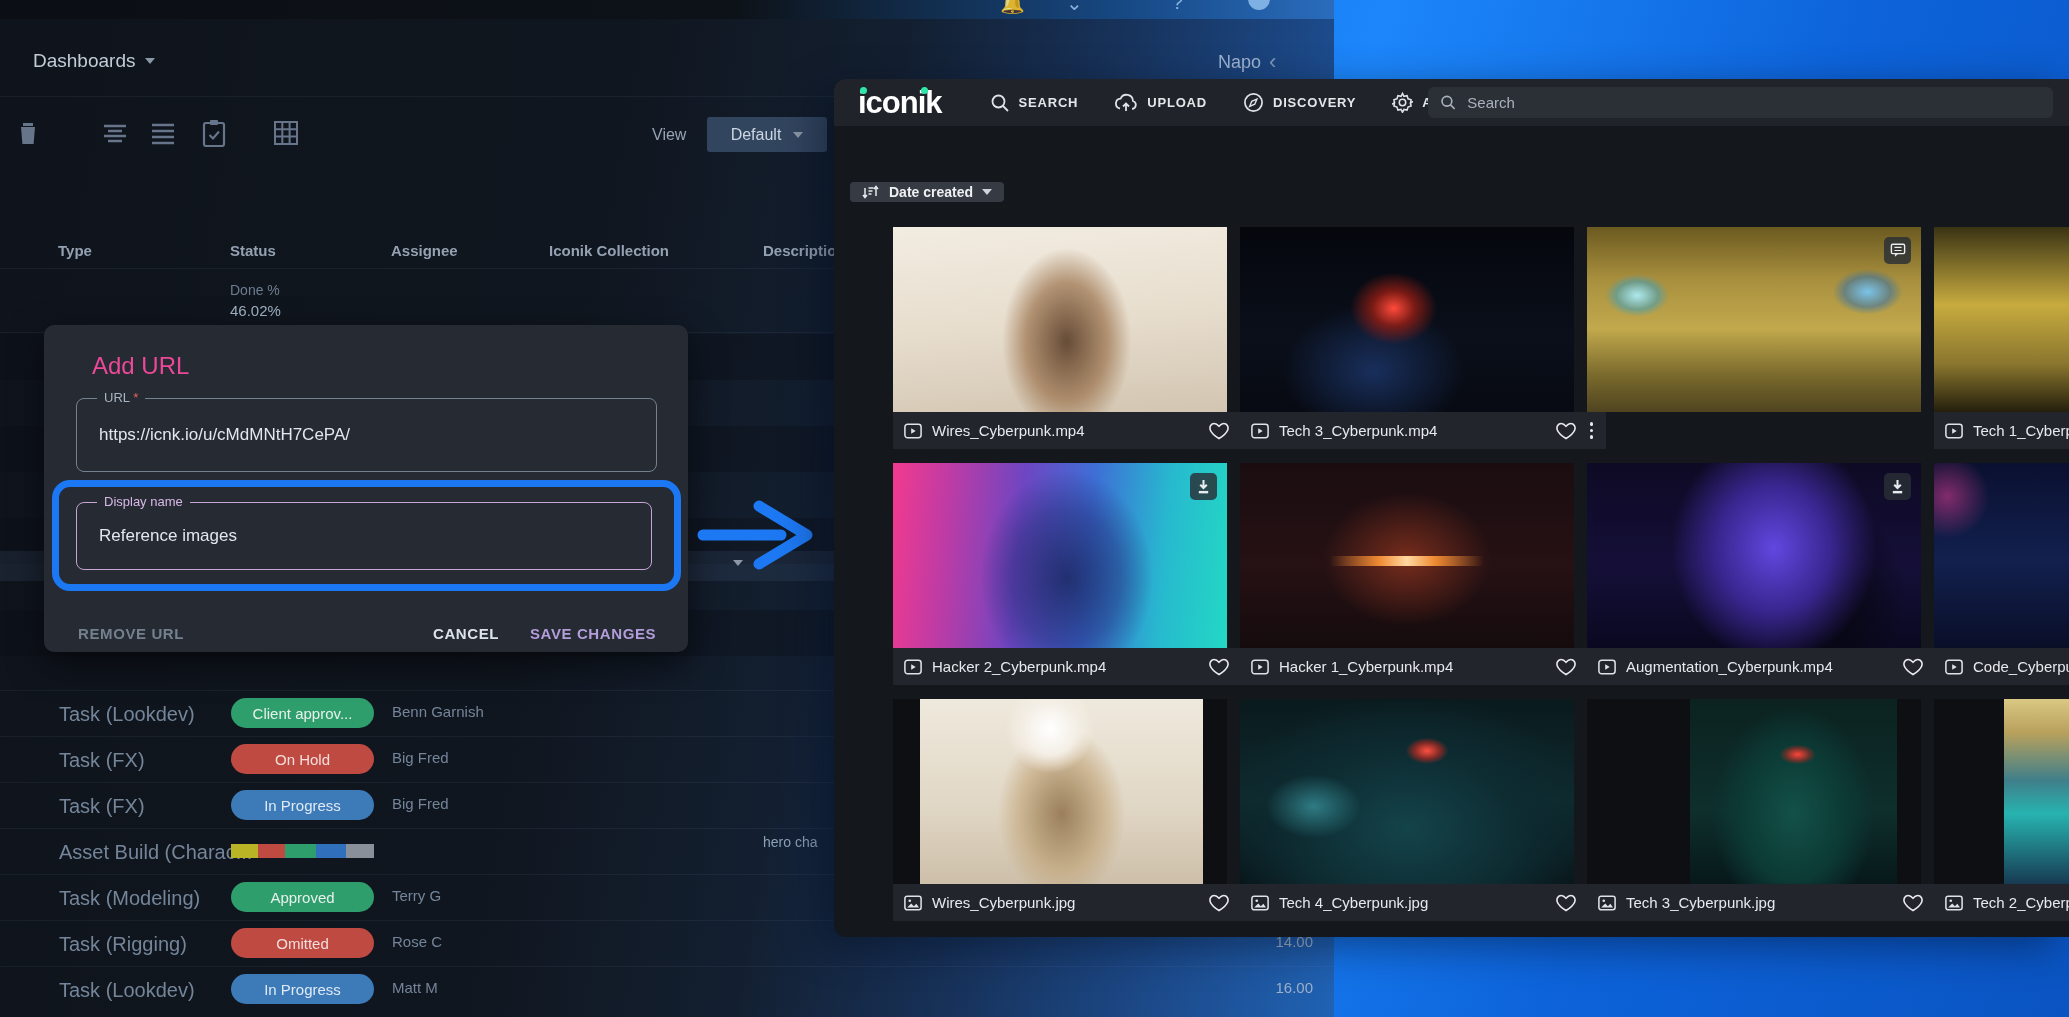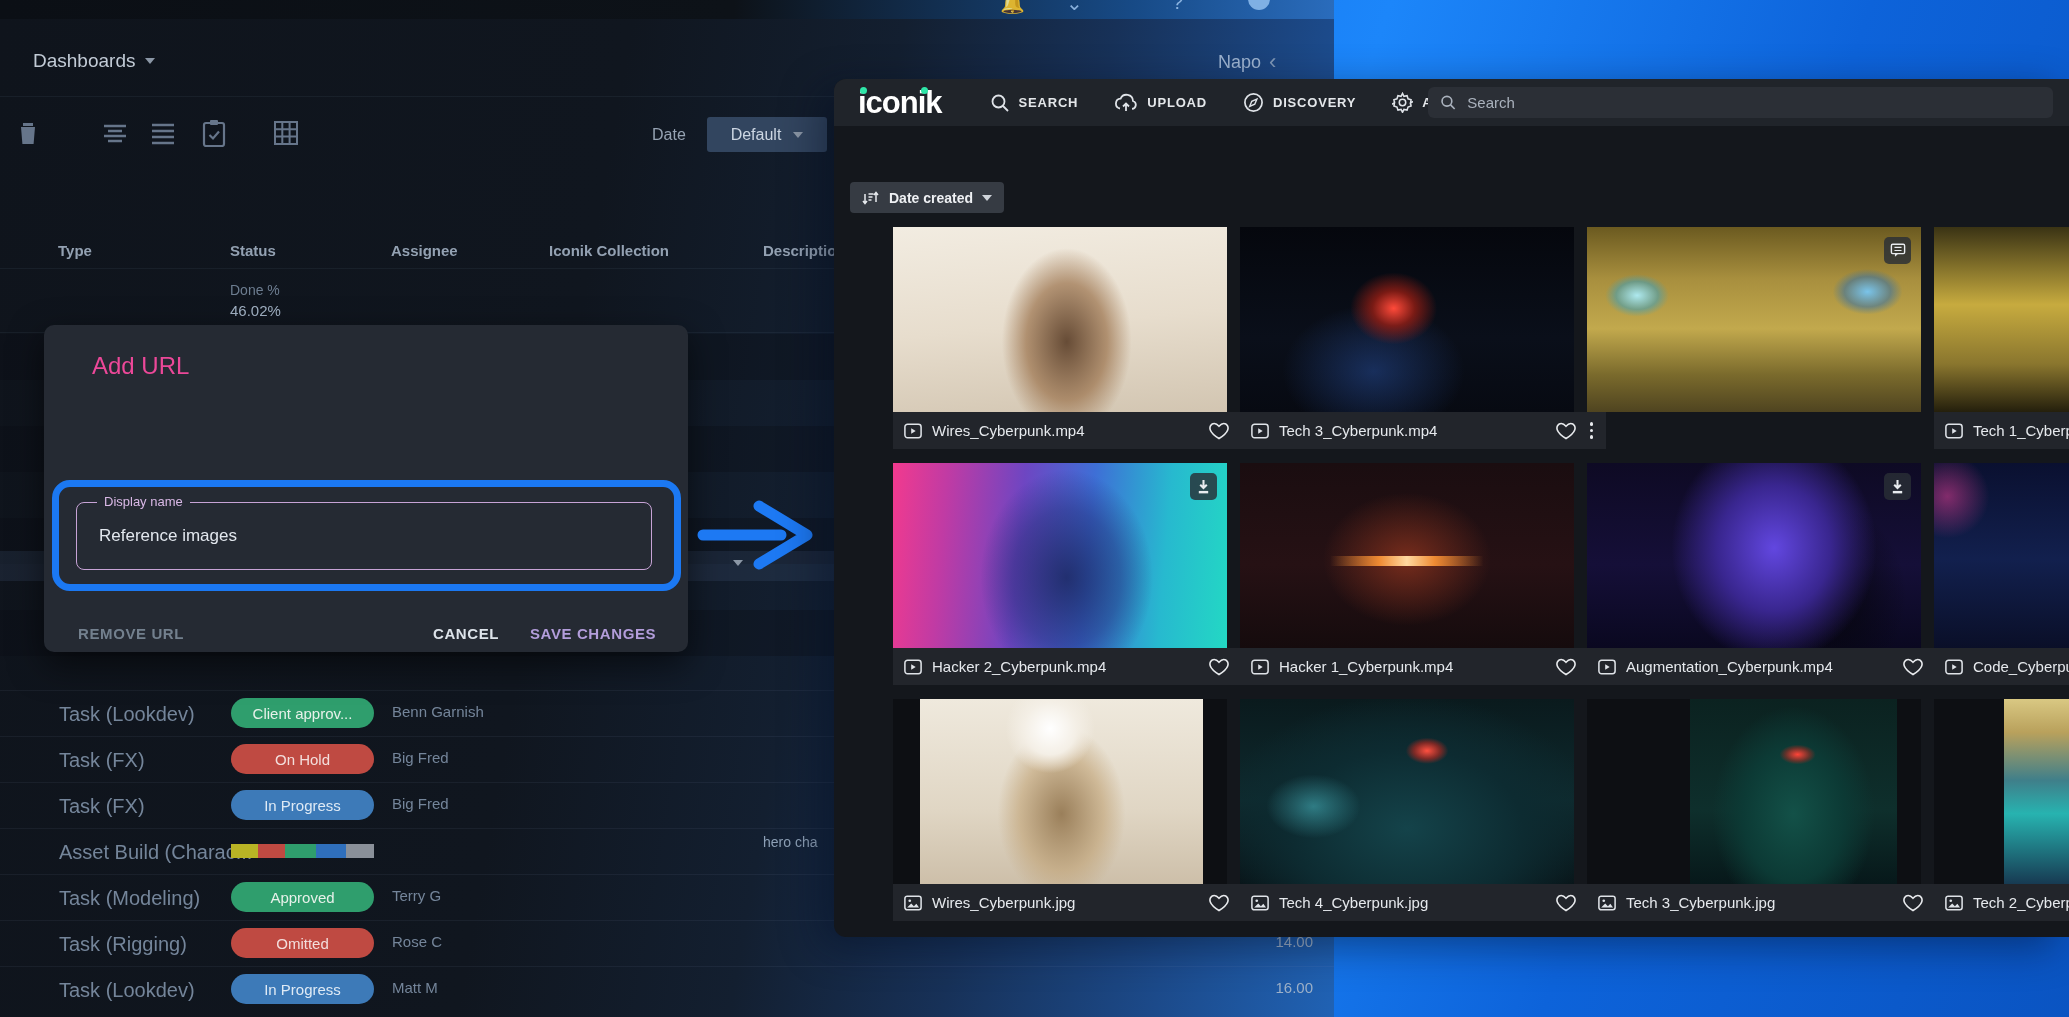--- a/index.html
+++ b/index.html
@@ -72,21 +72,21 @@
   #ilogo-dot1{left:2px;}
   #ilogo-dot2{left:63px;}
   .inav-item{display:flex;align-items:center;gap:9px;color:#e4e7ea;font-size:13px;font-weight:700;letter-spacing:.8px;}
   .inav-item svg{color:#dfe3e8;}
   #inav-items{display:flex;align-items:center;gap:36px;margin-left:48px;}
   #isearch{position:absolute;left:594px;top:8px;width:625px;height:31px;background:#2b2f36;border-radius:6px;
     display:flex;align-items:center;padding:0 12px;gap:9px;color:#aab2bd;}
   #isearch input{background:transparent;border:none;outline:none;color:#cfd5dc;font-size:15px;width:100%;
     font-family:"Liberation Sans","DejaVu Sans",sans-serif;}
   #isearch input::placeholder{color:#aab2bd;opacity:1;}
-  #sort-btn{position:absolute;left:16px;top:103px;height:31px;background:#363b43;border-radius:4px;
+  #sort-btn{position:absolute;left:16px;top:103px;height:20px;background:#363b43;border-radius:4px;
     display:flex;align-items:center;padding:0 12px;gap:9px;color:#eef0f3;font-size:14px;font-weight:600;}
   #sort-btn .caret{border-top-color:#cfd4da;}
   
   .tile{position:absolute;width:334px;}
   .thumb{position:relative;width:334px;height:185px;background:#0d0f13;overflow:hidden;}
   .pimg{position:absolute;top:0;bottom:0;}
   .badge{position:absolute;top:10px;right:10px;width:27px;height:27px;background:rgba(42,46,54,.82);
     border-radius:5px;display:flex;align-items:center;justify-content:center;color:#e8ebef;}
   .tfoot{width:366px;height:37px;background:#22252b;display:flex;align-items:center;padding:0 11px;gap:10px;}
   .tfoot .fname{flex:1;color:#e6e9ed;font-size:15px;white-space:nowrap;overflow:hidden;}
@@ -169,21 +169,21 @@
       <path d="M2 3h22M2 9h22M2 15h22M2 21h22" stroke="currentColor" stroke-width="2.4"></path>
     </svg>
     <svg class="tb-icon" style="left:202px;top:119px" width="24" height="28" viewBox="0 0 24 28">
       <rect x="2" y="4" width="20" height="23" rx="2" fill="none" stroke="currentColor" stroke-width="2.2"></rect>
       <rect x="8" y="1" width="8" height="5" rx="1" fill="currentColor"></rect>
       <path d="M7.5 16l3.5 3.5 6-7" fill="none" stroke="currentColor" stroke-width="2.2"></path>
     </svg>
     <svg class="tb-icon" style="left:273px;top:120px" width="26" height="26" viewBox="0 0 26 26">
       <path d="M2 2h22v22H2z M2 9.3h22 M2 16.6h22 M9.3 2v22 M16.6 2v22" fill="none" stroke="currentColor" stroke-width="2"></path>
     </svg>
-    <span id="view-label">Date</span>
+    <span id="view-label">View</span>
     <div id="view-dd">
       <span>Default</span>
       <span class="caret"></span>
     </div>
 
     <span class="th" style="left:58px">Type</span>
     <span class="th" style="left:230px">Status</span>
     <span class="th" style="left:391px">Assignee</span>
     <span class="th" style="left:549px">Iconik Collection</span>
     <span class="th" style="left:763px">Description</span>
@@ -245,20 +245,24 @@
     <div class="trow" style="top:966px">
       <div class="divider"></div>
       <span class="cell-type">Task (Lookdev)</span>
       <span class="pill blue">In Progress</span>
       <span class="cell-assignee">Matt M</span>
       <span class="cell-num">16.00</span>
     </div>
 
     <div id="modal">
       <div id="modal-title">Add URL</div>
+      <div id="url-fs" class="fieldset">
+        <span class="legend"><span id="url-legend">URL</span> <span id="url-star">*</span></span>
+        <span class="fs-value">https://icnk.io/u/cMdMNtH7CePA/</span>
+      </div>
       <div id="ring"></div>
       <div id="disp-fs" class="fieldset">
         <span class="legend"><span id="disp-legend">Display name</span></span>
         <span class="fs-value">Reference images</span>
       </div>
       <span id="btn-remove" class="modal-btn">REMOVE URL</span>
       <span id="btn-cancel" class="modal-btn">CANCEL</span>
       <span id="btn-save" class="modal-btn">SAVE CHANGES</span>
     </div>
 

